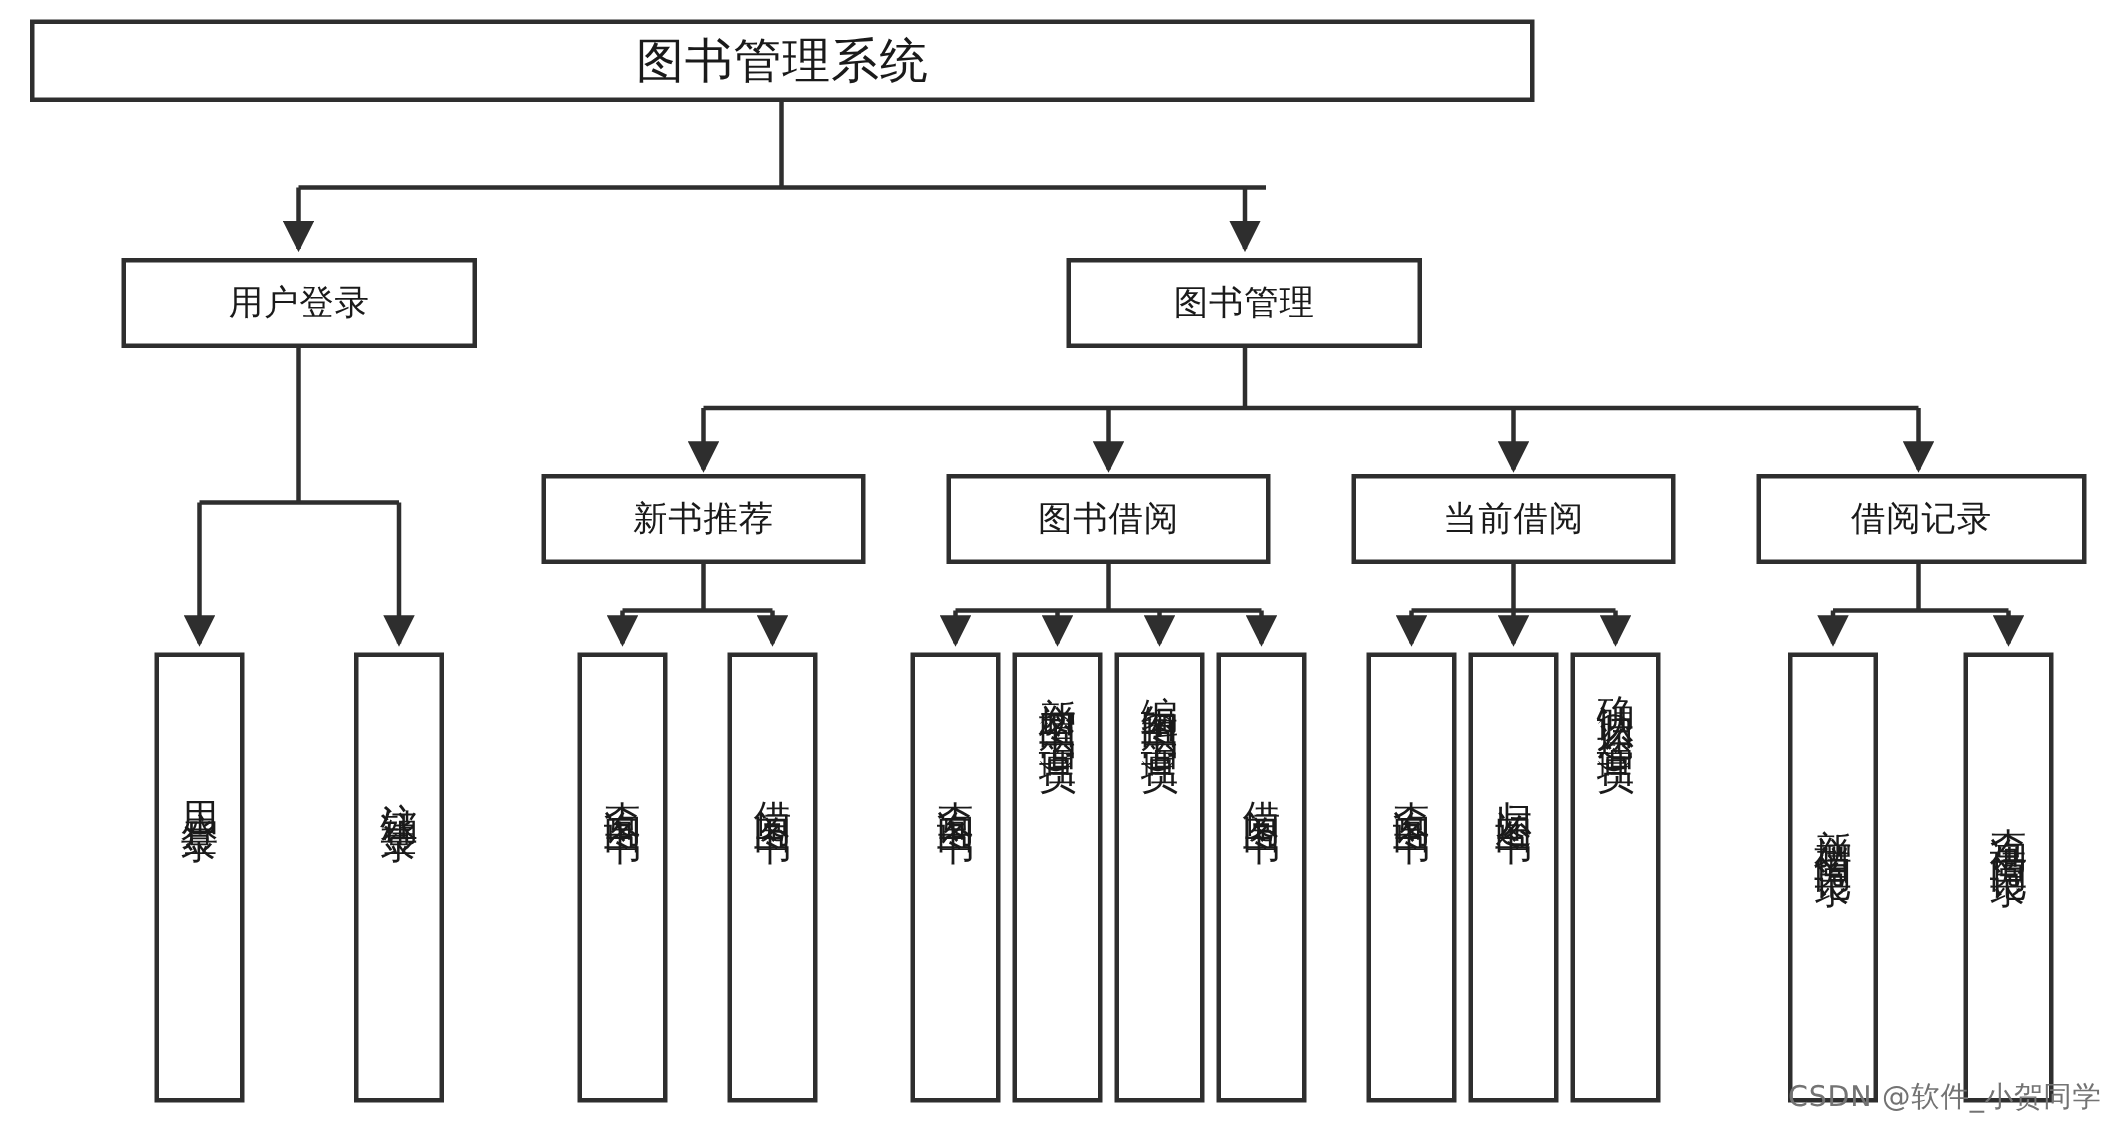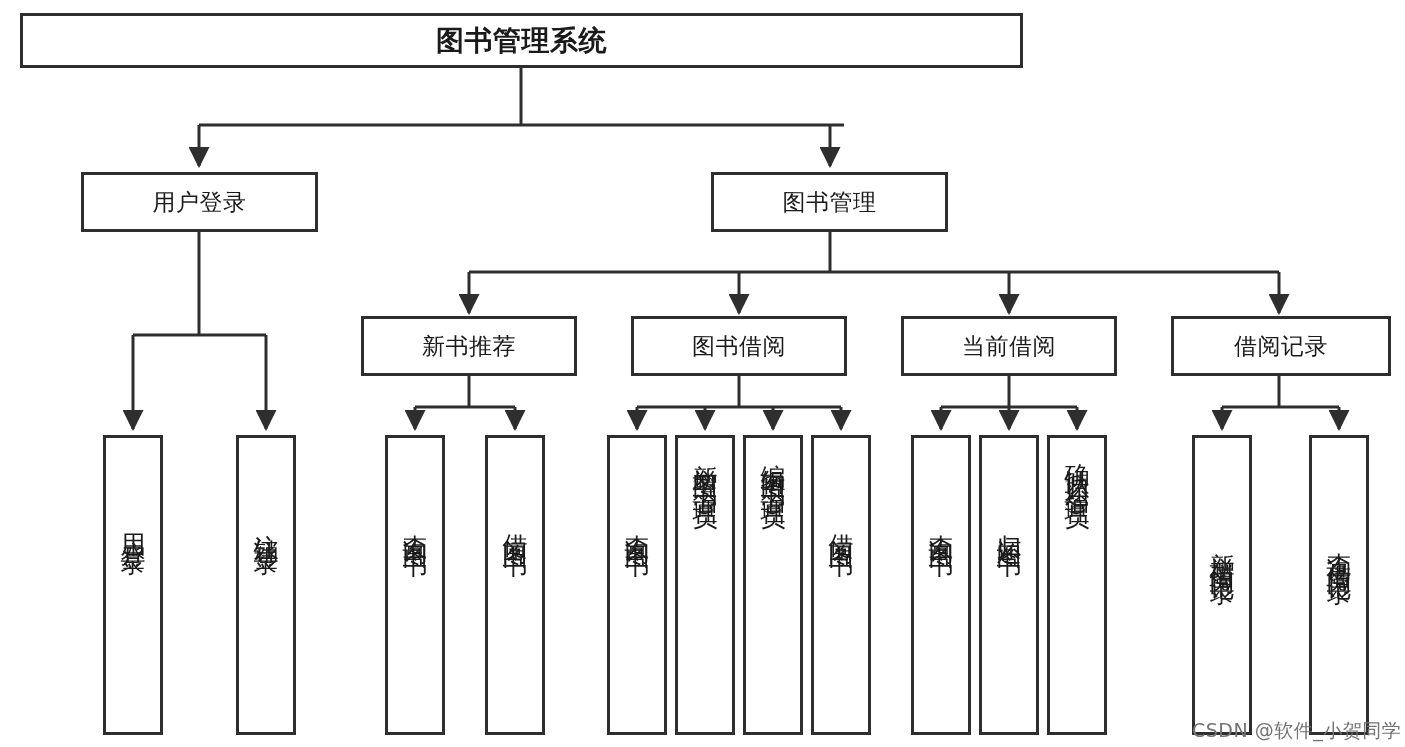--- a/index.html
+++ b/index.html
@@ -42,22 +42,21 @@
     text-align: center;
     line-height: 1.06;
     letter-spacing: 0.5px;
     white-space: pre;
   }
   
   .node.horiz .label {
     font-size: 23px;
   }
   .node.root .label {
-    font-size: 28px;
-    font-weight: bold;
+    font-size: 32px;
   }
   
   .node.vert {
     align-items: flex-start;
     justify-content: center;
     padding-top: 6px;
   }
   .node.vert .label {
     writing-mode: vertical-rl;
     text-orientation: upright;

